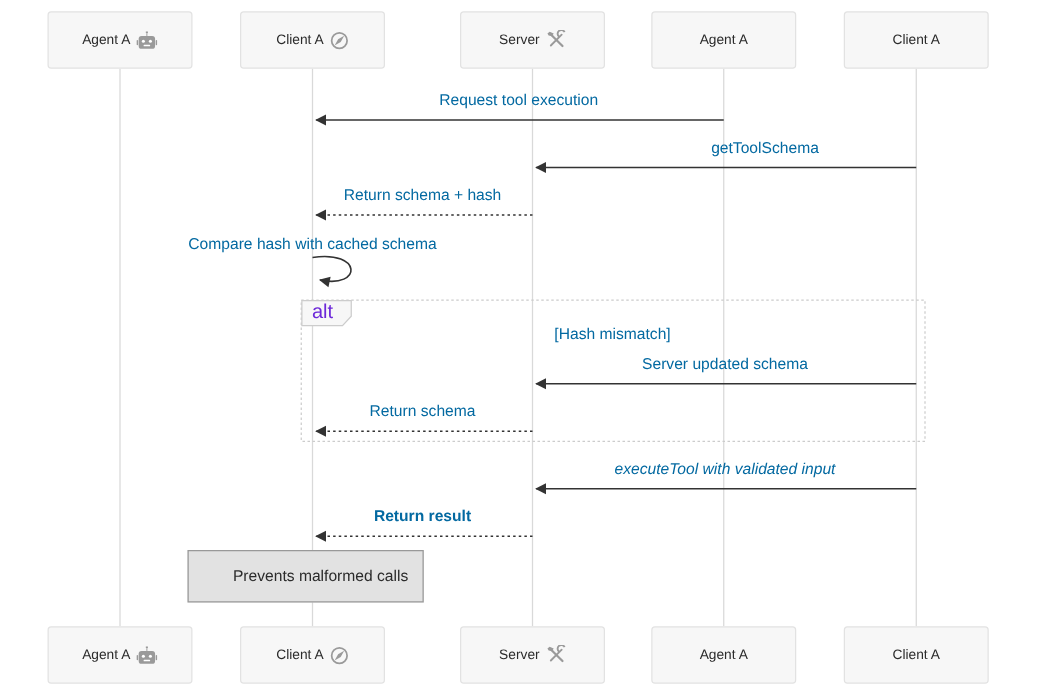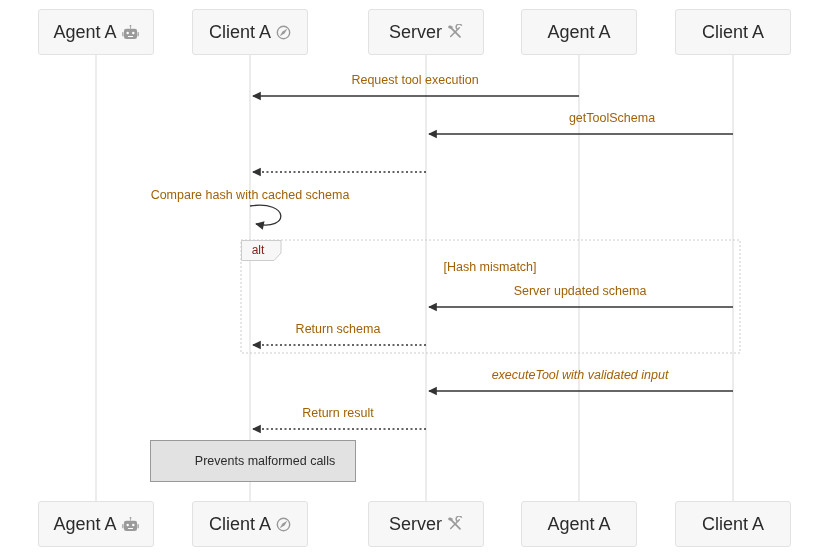--- a/index.html
+++ b/index.html
@@ -5,34 +5,34 @@
   html,body{margin:0;padding:0;background:#fff;}
   .diagram{
     position:relative;width:830px;height:558px;background:#ffffff;
     font-family:"Liberation Sans",sans-serif;color:#333;overflow:hidden;
   }
   .overlay{position:absolute;left:0;top:0;z-index:1;}
   .actor{
     position:absolute;width:116px;height:46px;box-sizing:border-box;
     background:#f7f7f7;border:1px solid #e2e2e2;border-radius:3px;
     display:flex;align-items:center;justify-content:center;gap:5px;
-    font-size:18px;color:#2b2b2b;z-index:2;
+    font-size:11px;color:#2b2b2b;z-index:2;
   }
   .actor svg{flex:0 0 auto;}
   .msg-label{
     position:absolute;transform:translateX(-50%);white-space:nowrap;
-    font-size:12.5px;color:#a16207;z-index:3;line-height:15px;
+    font-size:12.5px;color:#0369a1;z-index:3;line-height:15px;
   }
   .alt-op{
     position:absolute;left:241px;top:240px;width:34px;height:20px;
     display:flex;align-items:center;justify-content:center;
-    font-size:12px;color:#7f1d1d;z-index:4;
+    font-size:16px;color:#6d28d9;z-index:4;
   }
   .note{
-    position:absolute;left:150px;top:440px;width:206px;height:42px;box-sizing:border-box;
+    position:absolute;left:150px;top:440px;width:189px;height:42px;box-sizing:border-box;
     background:#e2e2e2;border:1px solid #999;z-index:3;
     display:flex;flex-direction:column;align-items:center;justify-content:center;
     font-size:12.5px;line-height:16px;color:#2b2b2b;text-align:center;padding-left:24px;
   }
 </style>
 </head>
 <body>
 
 <div class="diagram">
 
@@ -103,25 +103,26 @@
   <div class="actor" style="left:521px;top:9px;">
     <span>Agent A</span>
   </div>
 
   <div class="actor" style="left:675px;top:9px;">
     <span>Client A</span>
   </div>
 
   <div class="msg-label" style="left:415px;top:73px;">Request tool execution</div>
   <div class="msg-label" style="left:580px;top:111px;margin-left:32px;">getToolSchema</div>
+  <div class="msg-label" style="left:338px;top:149px;">Return schema + hash</div>
   <div class="msg-label" style="left:250px;top:188px;text-align:center;">Compare hash with cached schema</div>
   <div class="msg-label" style="left:580px;top:284px;">Server updated schema</div>
   <div class="msg-label" style="left:338px;top:322px;">Return schema</div>
   <div class="msg-label" style="left:580px;top:368px;font-style:italic;">executeTool with validated input</div>
-  <div class="msg-label" style="left:338px;top:406px;">Return result</div>
+  <div class="msg-label" style="left:338px;top:406px;font-weight:bold;">Return result</div>
 
   <span class="alt-op">alt</span>
   <div class="msg-label" style="left:490px;top:244px;margin-top:16px;">[Hash mismatch]</div>
 
   <div class="note">
     <div>Prevents malformed calls</div>
   </div>
 
   <div class="actor" style="left:38px;top:501px;">
     <span>Agent A</span>

